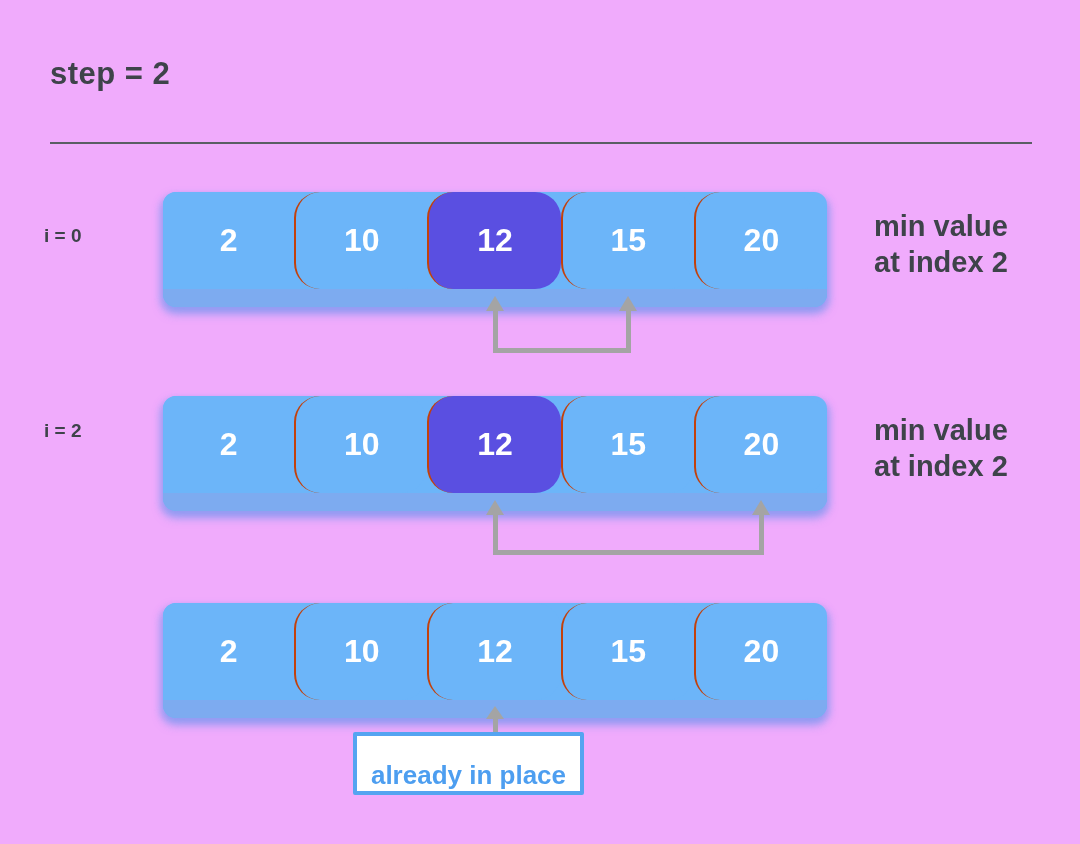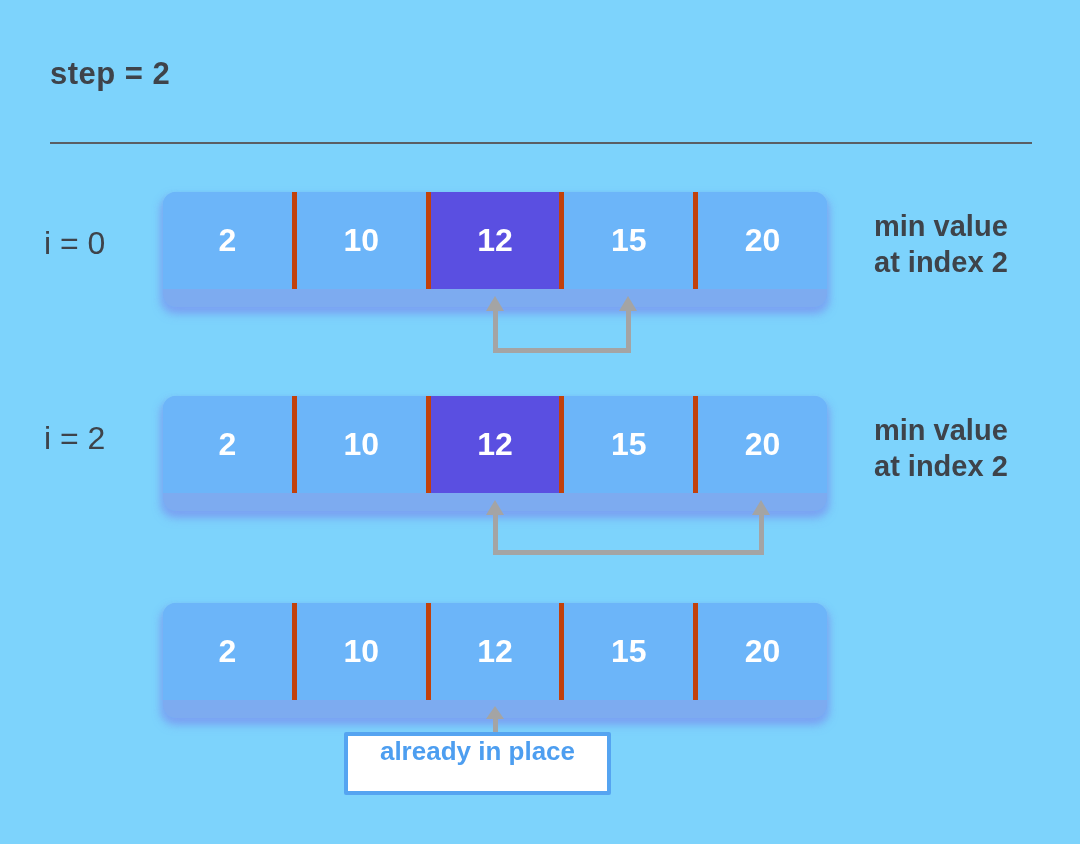--- a/index.html
+++ b/index.html
@@ -1,21 +1,21 @@
 <!DOCTYPE html>
 <html><head>
 <meta charset="utf-8">
 <title>step = 2</title>
 <style>
   html, body { margin: 0; padding: 0; background: #ffffff; }
   .canvas {
     position: relative;
     width: 1080px;
     height: 844px;
-    background: #7dd3fc;
+    background: #f0abfc;
     overflow: hidden;
     font-family: "Liberation Sans", sans-serif;
     --cell-blue: #6cb5f9;
     --edge-blue: #7dabf0;
     --highlight-purple: #5a4fe1;
     --arrow-gray: #a4a4a4;
     --callout-blue: #55a4f1;
     --text-dark: #3e434a;
   }
 
@@ -32,22 +32,22 @@
     position: absolute;
     left: 50px; top: 142px;
     width: 982px; height: 2px;
     background: #5a5e64;
   }
 
   .row-label {
     position: absolute;
     left: 44px;
     width: 110px;
-    font-size: 32px;
-    font-weight: normal;
+    font-size: 19px;
+    font-weight: bold;
     color: var(--text-dark);
   }
 
   .array {
     position: absolute;
     left: 163px;
     width: 664px;
     height: 115px;
     border-radius: 13px;
     overflow: hidden;
@@ -63,21 +63,21 @@
   .cell {
     flex: 1;
     display: flex;
     align-items: center;
     justify-content: center;
     font-size: 32px;
     font-weight: bold;
     color: #ffffff;
     background: var(--cell-blue);
   }
-  .cell + .cell { border-left: 5px solid #c2410c; }
+  .cell + .cell { border-left: 2px solid #c2410c; border-radius: 26px; }
   .cell.highlight { background: var(--highlight-purple); }
   .edge {
     height: 18px;
     background: var(--edge-blue);
   }
 
   .note {
     position: absolute;
     left: 874px;
     font-size: 29px;
@@ -126,28 +126,28 @@
     border-bottom: 13px solid var(--arrow-gray);
   }
   .pointer-arrow .stem {
     position: absolute; top: 11px; bottom: 0; left: 6.5px;
     width: 5px;
     background: var(--arrow-gray);
   }
 
   .callout {
     position: absolute;
-    left: 344px; top: 732px;
-    width: 267px; height: 63px;
+    left: 353px; top: 732px;
+    width: 231px; height: 63px;
     box-sizing: border-box;
     border: 4px solid var(--callout-blue);
     border-radius: 2px;
     background: #ffffff;
     display: flex;
-    align-items: flex-start;
+    align-items: flex-end;
     justify-content: center;
   }
   .callout span {
     font-size: 26px;
     font-weight: bold;
     color: #4d9ef0;
   }
 </style>
 </head>
 <body>

